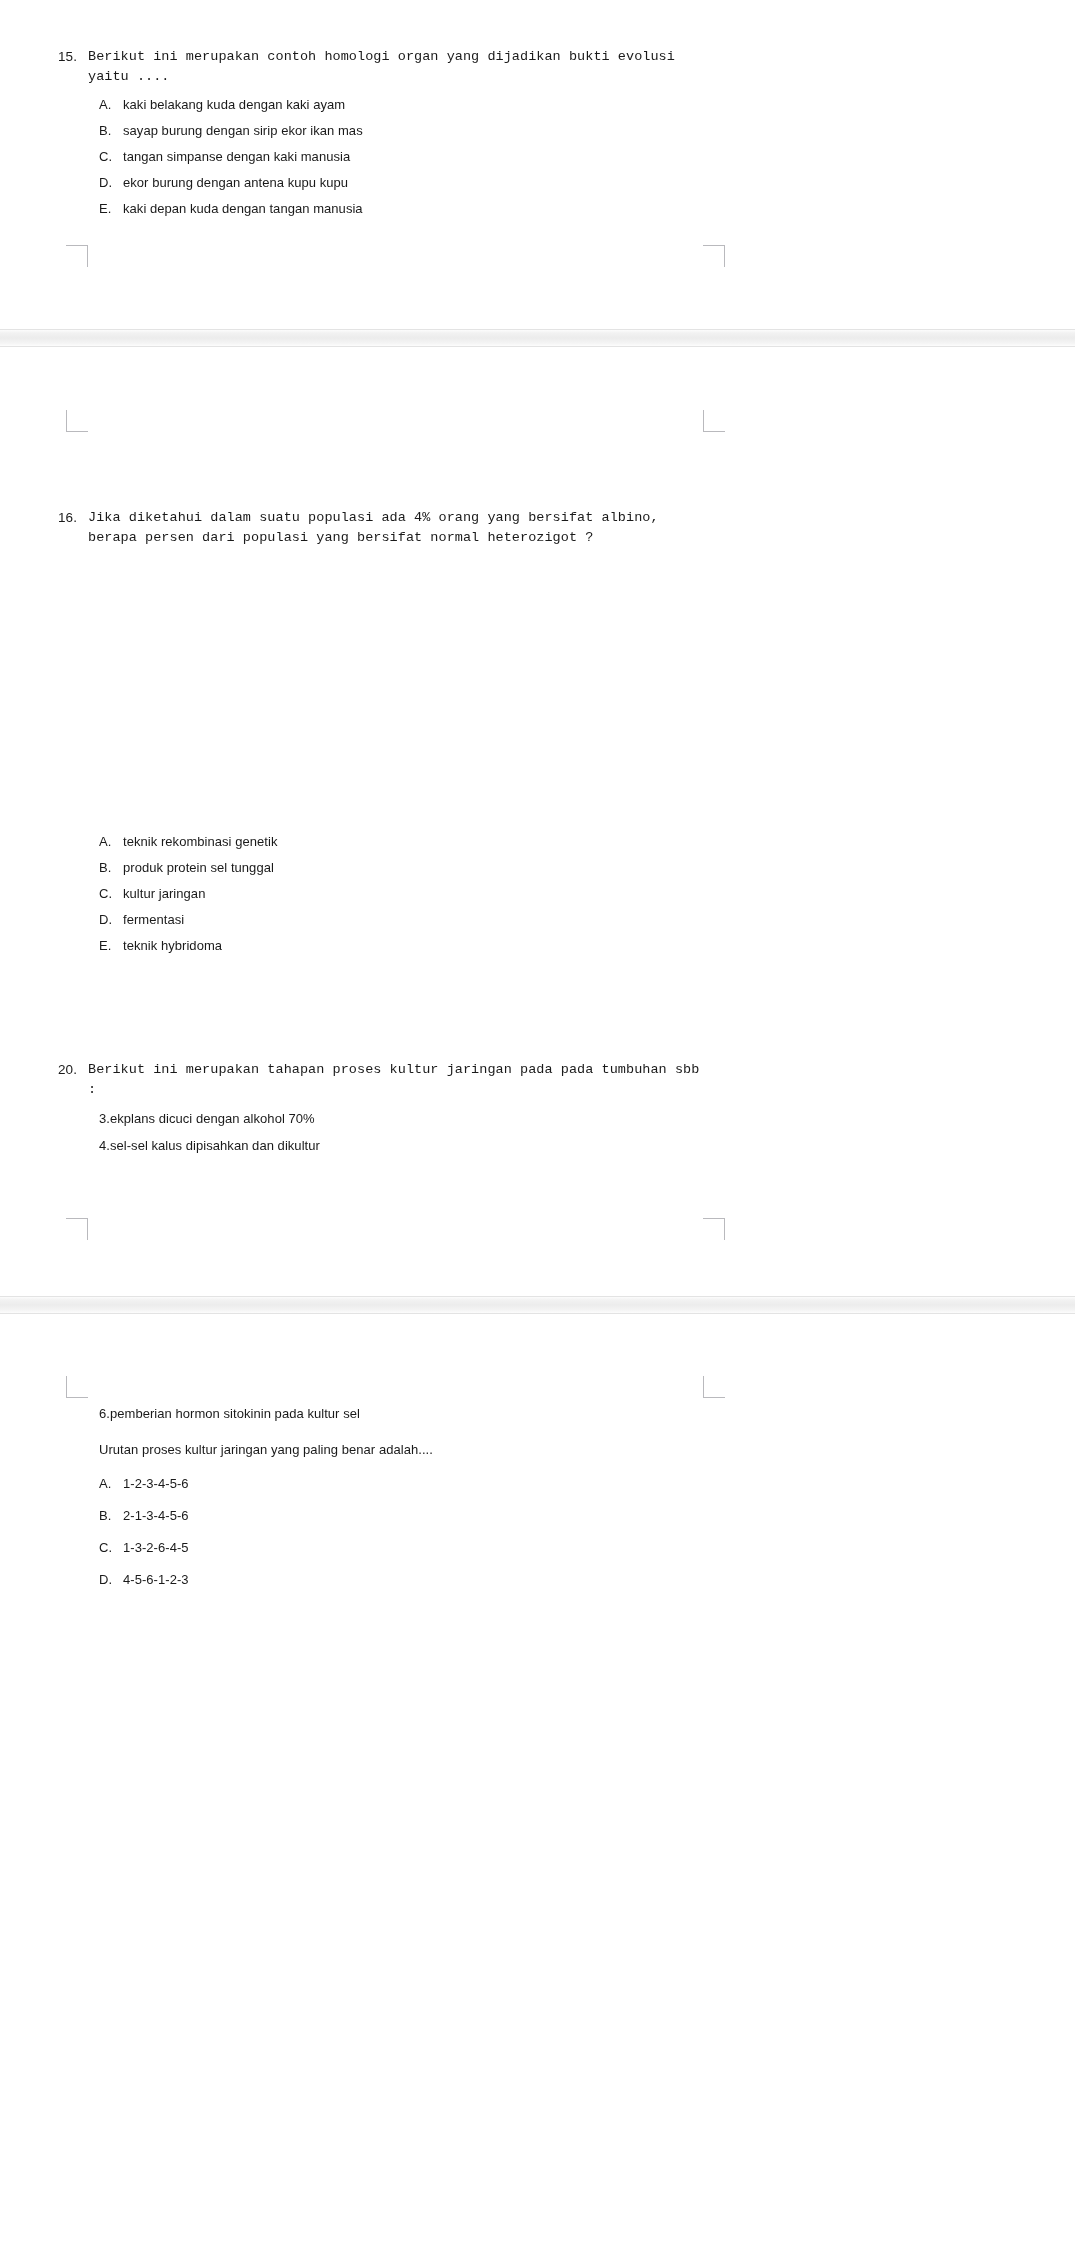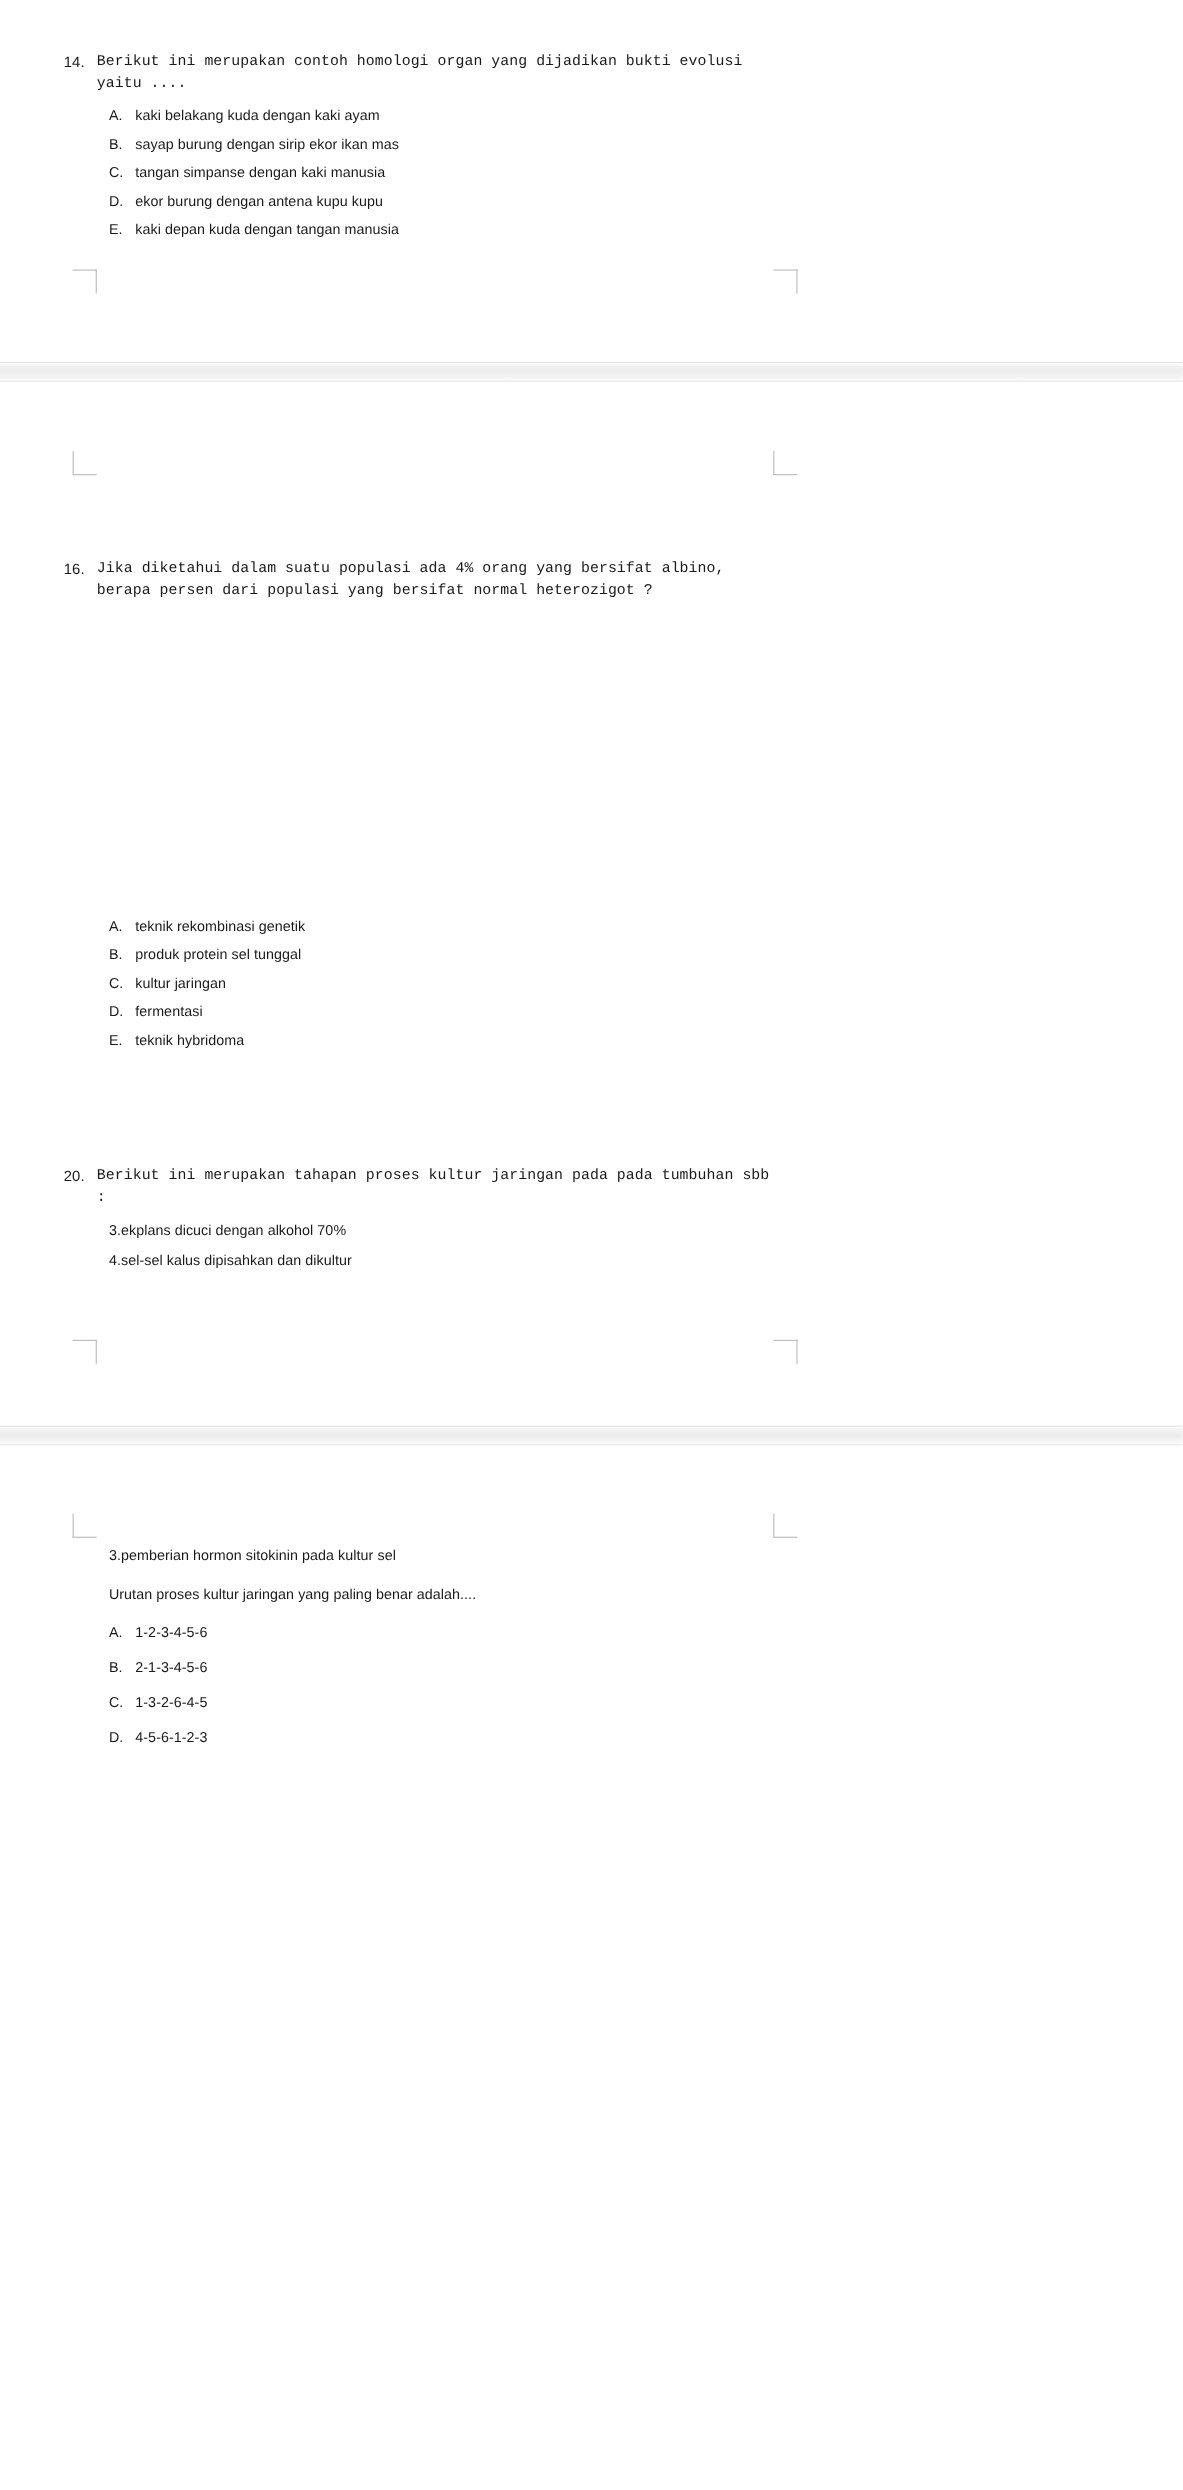--- a/index.html
+++ b/index.html
@@ -179,21 +179,21 @@
       <i class="v"></i>
       <i class="h"></i>
     </div>
   <div class="crop-mark crop-bl" style="left:703px; top:1376px;">
       <i class="v"></i>
       <i class="h"></i>
     </div>
 
   <div class="qblock" style="top:47px;">
     <div class="qrow">
-      <div class="qnum">14.</div>
+      <div class="qnum">15.</div>
       <div class="qtext">Berikut ini merupakan contoh homologi organ yang dijadikan bukti evolusi yaitu ....</div>
     </div>
     <div class="options">
       <div class="opt">
         <div class="opt-key">A.</div>
         <div class="opt-label">kaki belakang kuda dengan kaki ayam</div>
       </div>
       <div class="opt">
         <div class="opt-key">B.</div>
         <div class="opt-label">sayap burung dengan sirip ekor ikan mas</div>
@@ -252,21 +252,21 @@
       <div class="qtext">Berikut ini merupakan tahapan proses kultur jaringan pada pada tumbuhan sbb :</div>
     </div>
     <div class="steps">
       <div class="step">3.ekplans dicuci dengan alkohol 70%</div>
       <div class="step">4.sel-sel kalus dipisahkan dan dikultur</div>
     </div>
   </div>
 
   <div class="qblock" style="top:1404px;">
     <div class="steps" style="margin-top:0; padding-left:45px;">
-      <div class="step">3.pemberian hormon sitokinin pada kultur sel</div>
+      <div class="step">6.pemberian hormon sitokinin pada kultur sel</div>
     </div>
     <div class="lead-line" style="margin-top:9px;">Urutan proses kultur jaringan yang paling benar adalah....</div>
     <div class="options" style="margin-top:14px;">
       <div class="opt" style="height:32px;">
         <div class="opt-key">A.</div>
         <div class="opt-label">1-2-3-4-5-6</div>
       </div>
       <div class="opt" style="height:32px;">
         <div class="opt-key">B.</div>
         <div class="opt-label">2-1-3-4-5-6</div>

